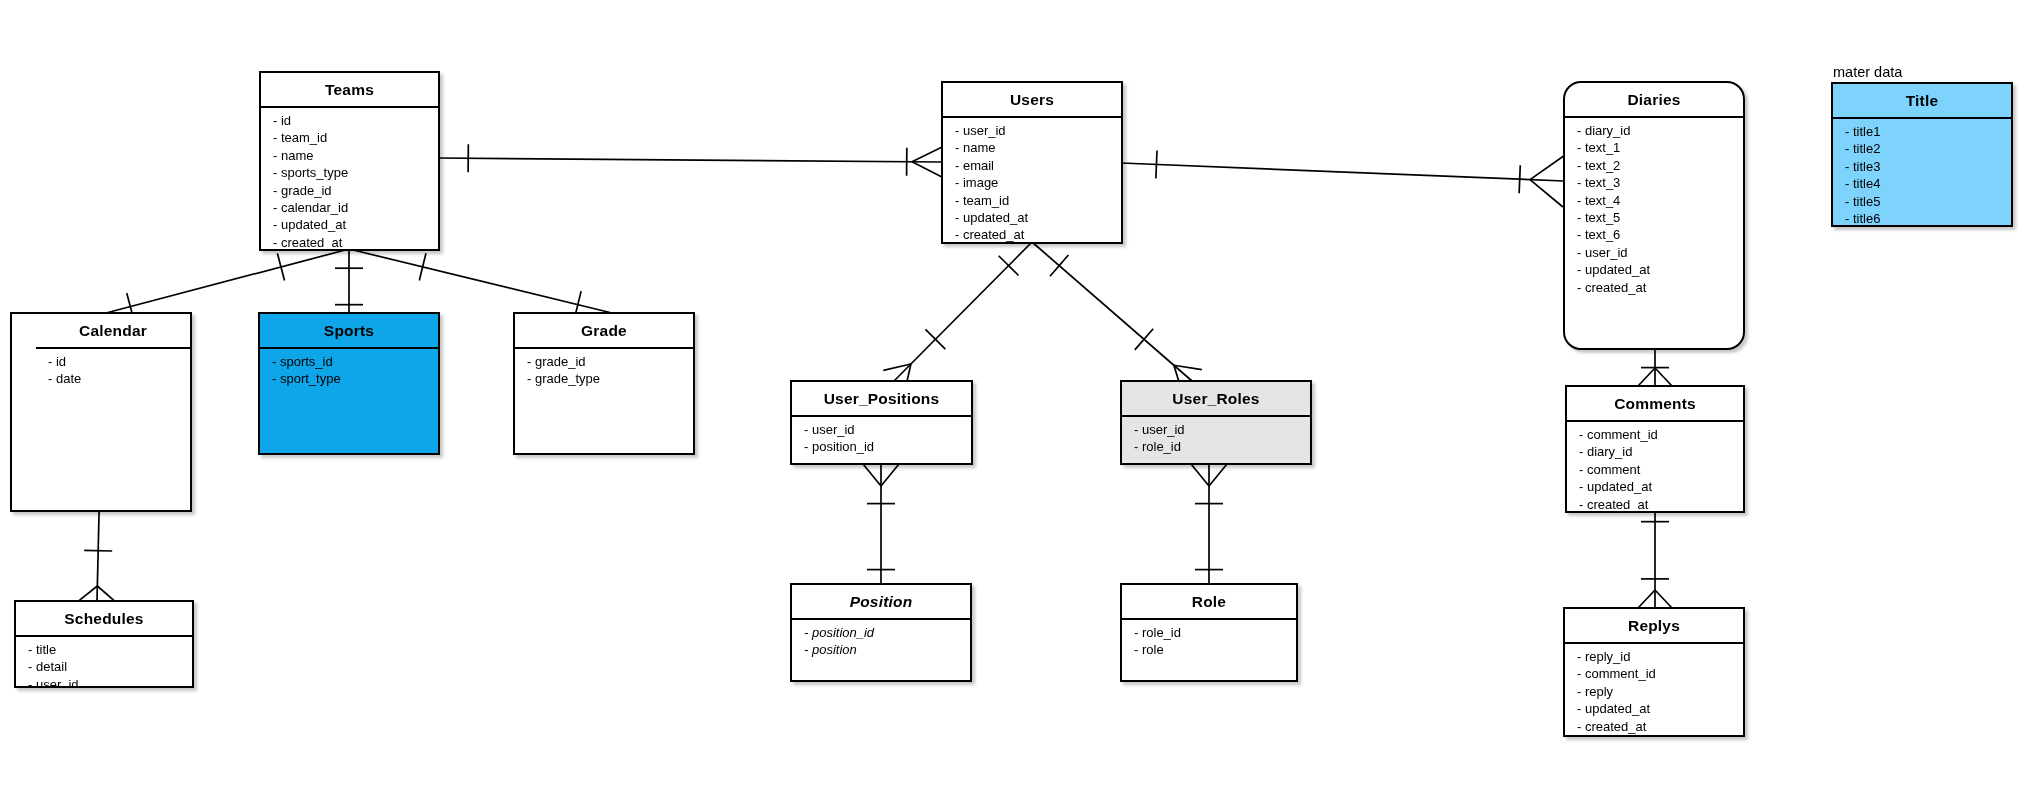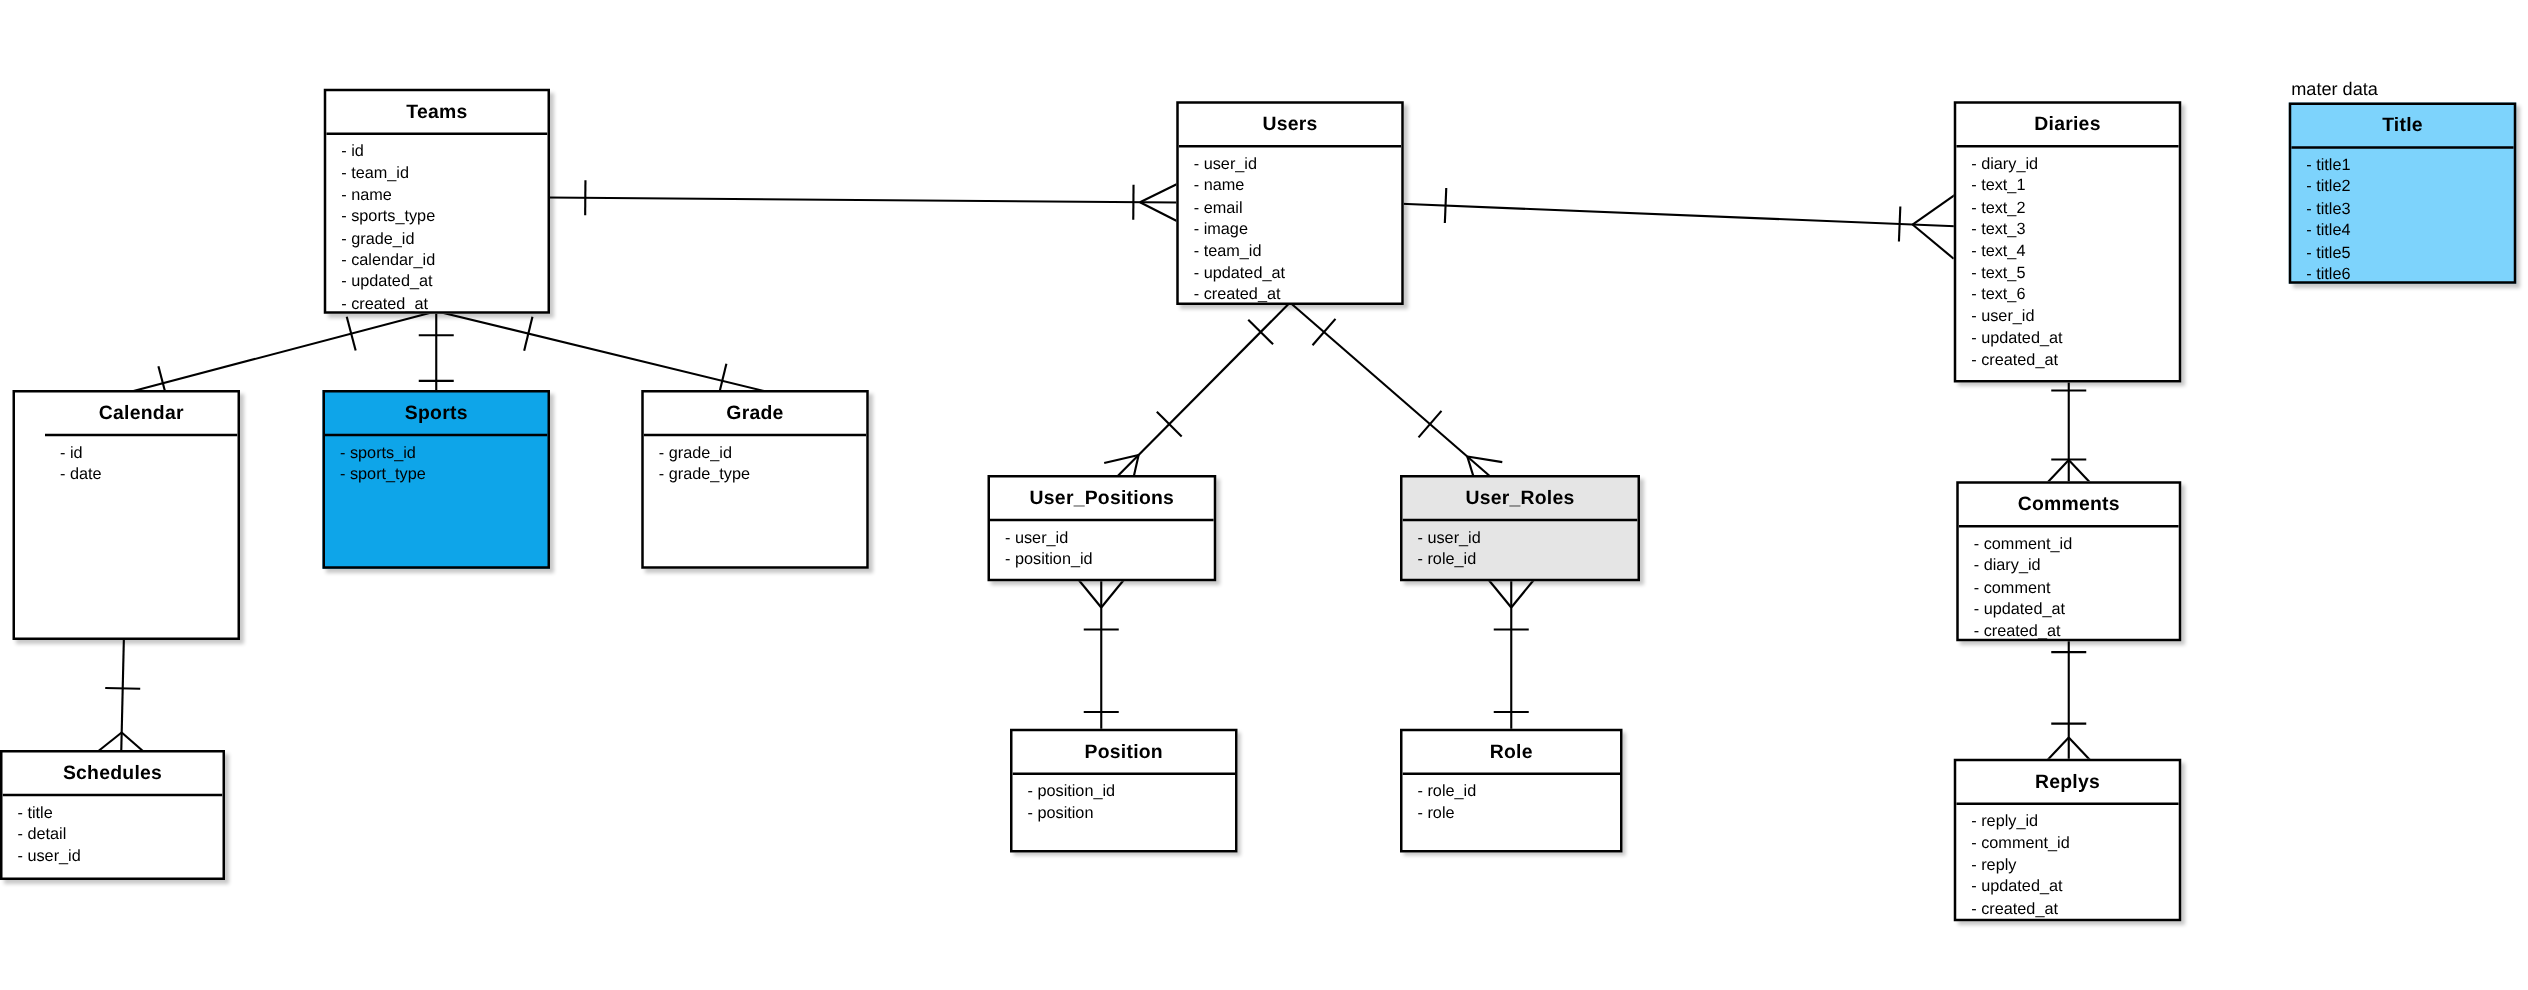--- a/index.html
+++ b/index.html
@@ -151,21 +151,21 @@
         <div class="entity-fields">
           <div>- user_id</div>
           <div>- name</div>
           <div>- email</div>
           <div>- image</div>
           <div>- team_id</div>
           <div>- updated_at</div>
           <div>- created_at</div>
         </div>
       </div>
-      <div class="entity" style="left: 1563px; top: 81px; width: 182px; height: 225px; background: rgb(255, 255, 255); border-color: rgb(0, 0, 0);">
+      <div class="entity" style="left: 1563px; top: 81px; width: 182px; height: 269px; background: rgb(255, 255, 255); border-color: rgb(0, 0, 0); border-radius: 18px;">
         <div class="entity-header">Diaries</div>
         <div class="entity-fields">
           <div>- diary_id</div>
           <div>- text_1</div>
           <div>- text_2</div>
           <div>- text_3</div>
           <div>- text_4</div>
           <div>- text_5</div>
           <div>- text_6</div>
           <div>- user_id</div>
@@ -212,21 +212,21 @@
           <div>- position_id</div>
         </div>
       </div>
       <div class="entity" style="left: 1120px; top: 380px; width: 192px; height: 85px; background: #e5e5e5; border-color: rgb(0, 0, 0);">
         <div class="entity-header">User_Roles</div>
         <div class="entity-fields">
           <div>- user_id</div>
           <div>- role_id</div>
         </div>
       </div>
-      <div class="entity" style="left: 808px; top: 583px; width: 182px; height: 99px; background: rgb(255, 255, 255); border-color: rgb(0, 0, 0);">
+      <div class="entity" style="left: 790px; top: 583px; width: 182px; height: 99px; background: rgb(255, 255, 255); border-color: rgb(0, 0, 0); font-style: italic;">
         <div class="entity-header">Position</div>
         <div class="entity-fields">
           <div>- position_id</div>
           <div>- position</div>
         </div>
       </div>
       <div class="entity" style="left: 1120px; top: 583px; width: 178px; height: 99px; background: rgb(255, 255, 255); border-color: rgb(0, 0, 0);">
         <div class="entity-header">Role</div>
         <div class="entity-fields">
           <div>- role_id</div>
@@ -246,21 +246,21 @@
       <div class="entity" style="left: 1563px; top: 607px; width: 182px; height: 130px; background: rgb(255, 255, 255); border-color: rgb(0, 0, 0);">
         <div class="entity-header">Replys</div>
         <div class="entity-fields">
           <div>- reply_id</div>
           <div>- comment_id</div>
           <div>- reply</div>
           <div>- updated_at</div>
           <div>- created_at</div>
         </div>
       </div>
-      <div class="entity" style="left: 0; top: 600px; width: 180px; height: 104px; background: rgb(255, 255, 255); border-color: rgb(0, 0, 0);">
+      <div class="entity" style="left: 14px; top: 600px; width: 180px; height: 88px; background: rgb(255, 255, 255); border-color: rgb(0, 0, 0);">
         <div class="entity-header">Schedules</div>
         <div class="entity-fields">
           <div>- title</div>
           <div>- detail</div>
           <div>- user_id</div>
         </div>
       </div>
     </div>
   <div class="floating-label" style="left:1833px; top:48px;">mater data</div>
 </div>

